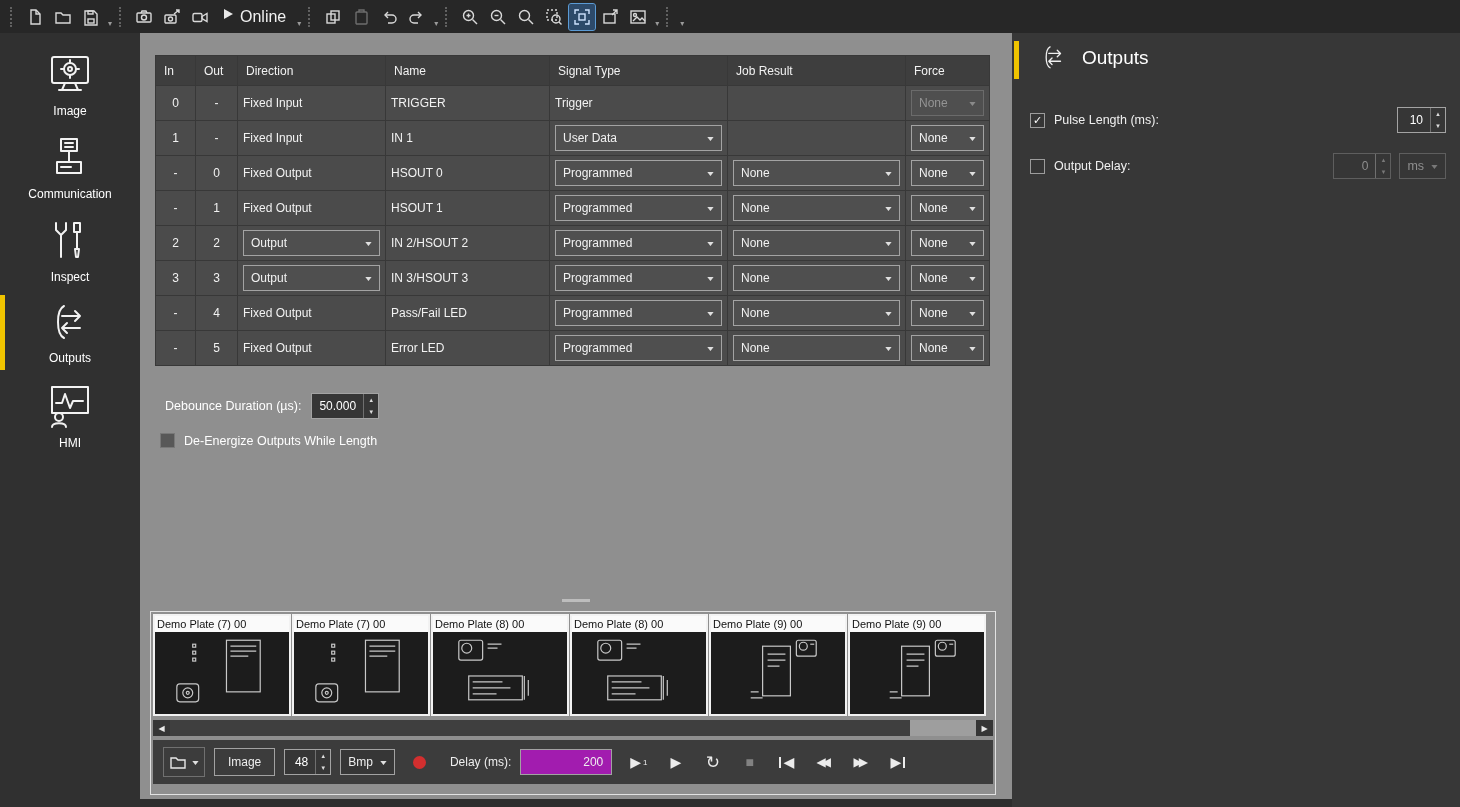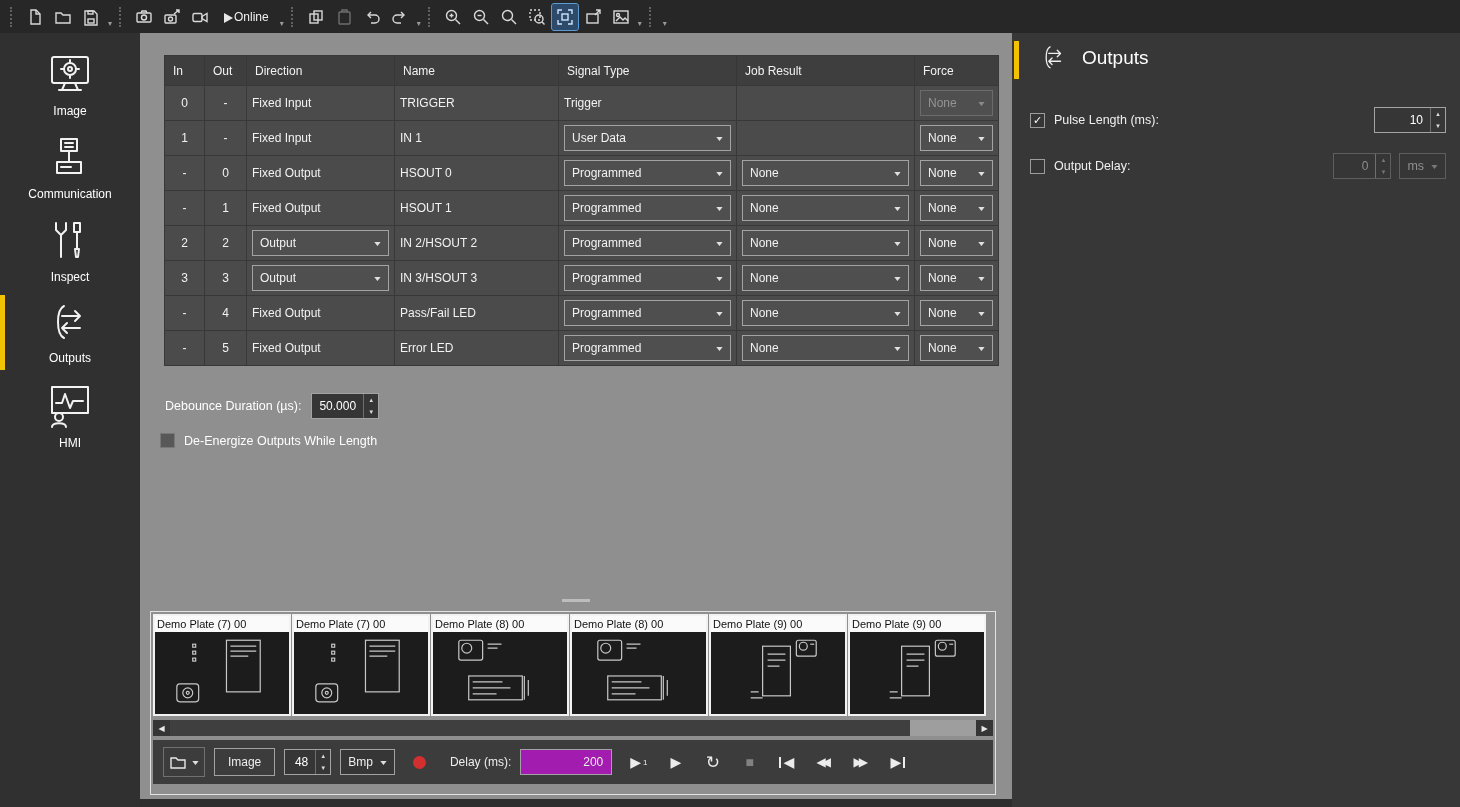--- a/index.html
+++ b/index.html
@@ -10,35 +10,35 @@
   
   .toolbar { position:absolute; left:0; top:0; width:100%; height:33px; background:#272727;
              display:flex; align-items:center; padding:0 6px; }
   .tgroup { display:flex; align-items:center; height:100%; }
   .grip { width:4px; height:20px; border-left:2px dotted #616161; margin:0 7px 0 4px; }
   .tbtn { width:26px; height:26px; display:flex; align-items:center; justify-content:center; margin:0 1px; border-radius:2px; }
   .tbtn svg { stroke:#d9d9d9; fill:none; stroke-width:1.4; }
   .tbtn.disabled svg { stroke:#6e6e6e; }
   .tbtn.active { background:#2d4a6a; outline:1px solid #5b9bd5; }
   .tbtn.active svg { stroke:#cfe3ff; }
-  .online { display:flex; align-items:flex-end; padding:0 8px; color:#f0f0f0; font-size:12px; }
+  .online { display:flex; align-items:flex-start; gap:6px; padding:0 8px; color:#f0f0f0; font-size:16px; }
   .online svg { fill:#e8e8e8; stroke:none; }
   .ovf { color:#9a9a9a; font-size:8px; margin:14px 3px 0; }
 
   
   .sidebar { position:absolute; left:0; top:33px; width:140px; bottom:0; background:#303030; padding-top:10px; }
   .nav-item { position:relative; width:100%; padding:10px 0 8px; display:flex; flex-direction:column; align-items:center; gap:7px; }
   .nav-item svg { stroke:#f2f2f2; fill:none; stroke-width:2; stroke-linecap:round; stroke-linejoin:round; }
   .nav-label { color:#fff; font-size:12px; }
   .nav-item.selected::before { content:""; position:absolute; left:0; top:3px; bottom:3px; width:5px; background:#f0c400; }
 
   
   .main { position:absolute; left:140px; top:33px; width:872px; bottom:8px; background:#8f8f8f; }
 
-  table.io { position:absolute; left:15px; top:22px; border-collapse:collapse; background:#404040;margin-left:9px; }
+  table.io { position:absolute; left:15px; top:22px; border-collapse:collapse; background:#404040; }
   table.io th { background:#3e3e3e; color:#f2f2f2; font-weight:normal; font-size:12px; text-align:left;
                 padding:0 8px; height:30px; border:1px solid #383838; }
   table.io td { background:#4b4b4b; color:#f2f2f2; font-size:12px; height:35px; padding:0 5px; border:1px solid #383838; }
   td.num { text-align:center; }
   td.txt { padding:0 8px; }
   td.name-sel { background:#828282; }
   .combo { display:flex; align-items:center; justify-content:space-between; background:#4f4f4f;
            border:1px solid #a3a3a3; height:26px; padding:0 7px; color:#f2f2f2; font-size:12px; }
   .combo .chev { font-size:7px; color:#e0e0e0; transform:scaleX(1.5); }
   .combo.disabled { border-color:#6b6b6b; color:#949494; }
@@ -696,21 +696,21 @@
       </svg>
       <span class="r-title">Outputs</span>
     </div>
 
     <div class="r-row row-pulse">
       <span class="cbx">
           <span>✓</span>
         </span>
       <span>Pulse Length (ms):</span>
       <div class="r-ctrls">
-        <div class="spin" style="width:72px">
+        <div class="spin" style="width:49px">
           <span class="v" style="flex:1">10</span>
           <span class="arr">
             <span>▲</span>
             <span>▼</span>
           </span>
         </div>
       </div>
     </div>
 
     <div class="r-row row-delay">

